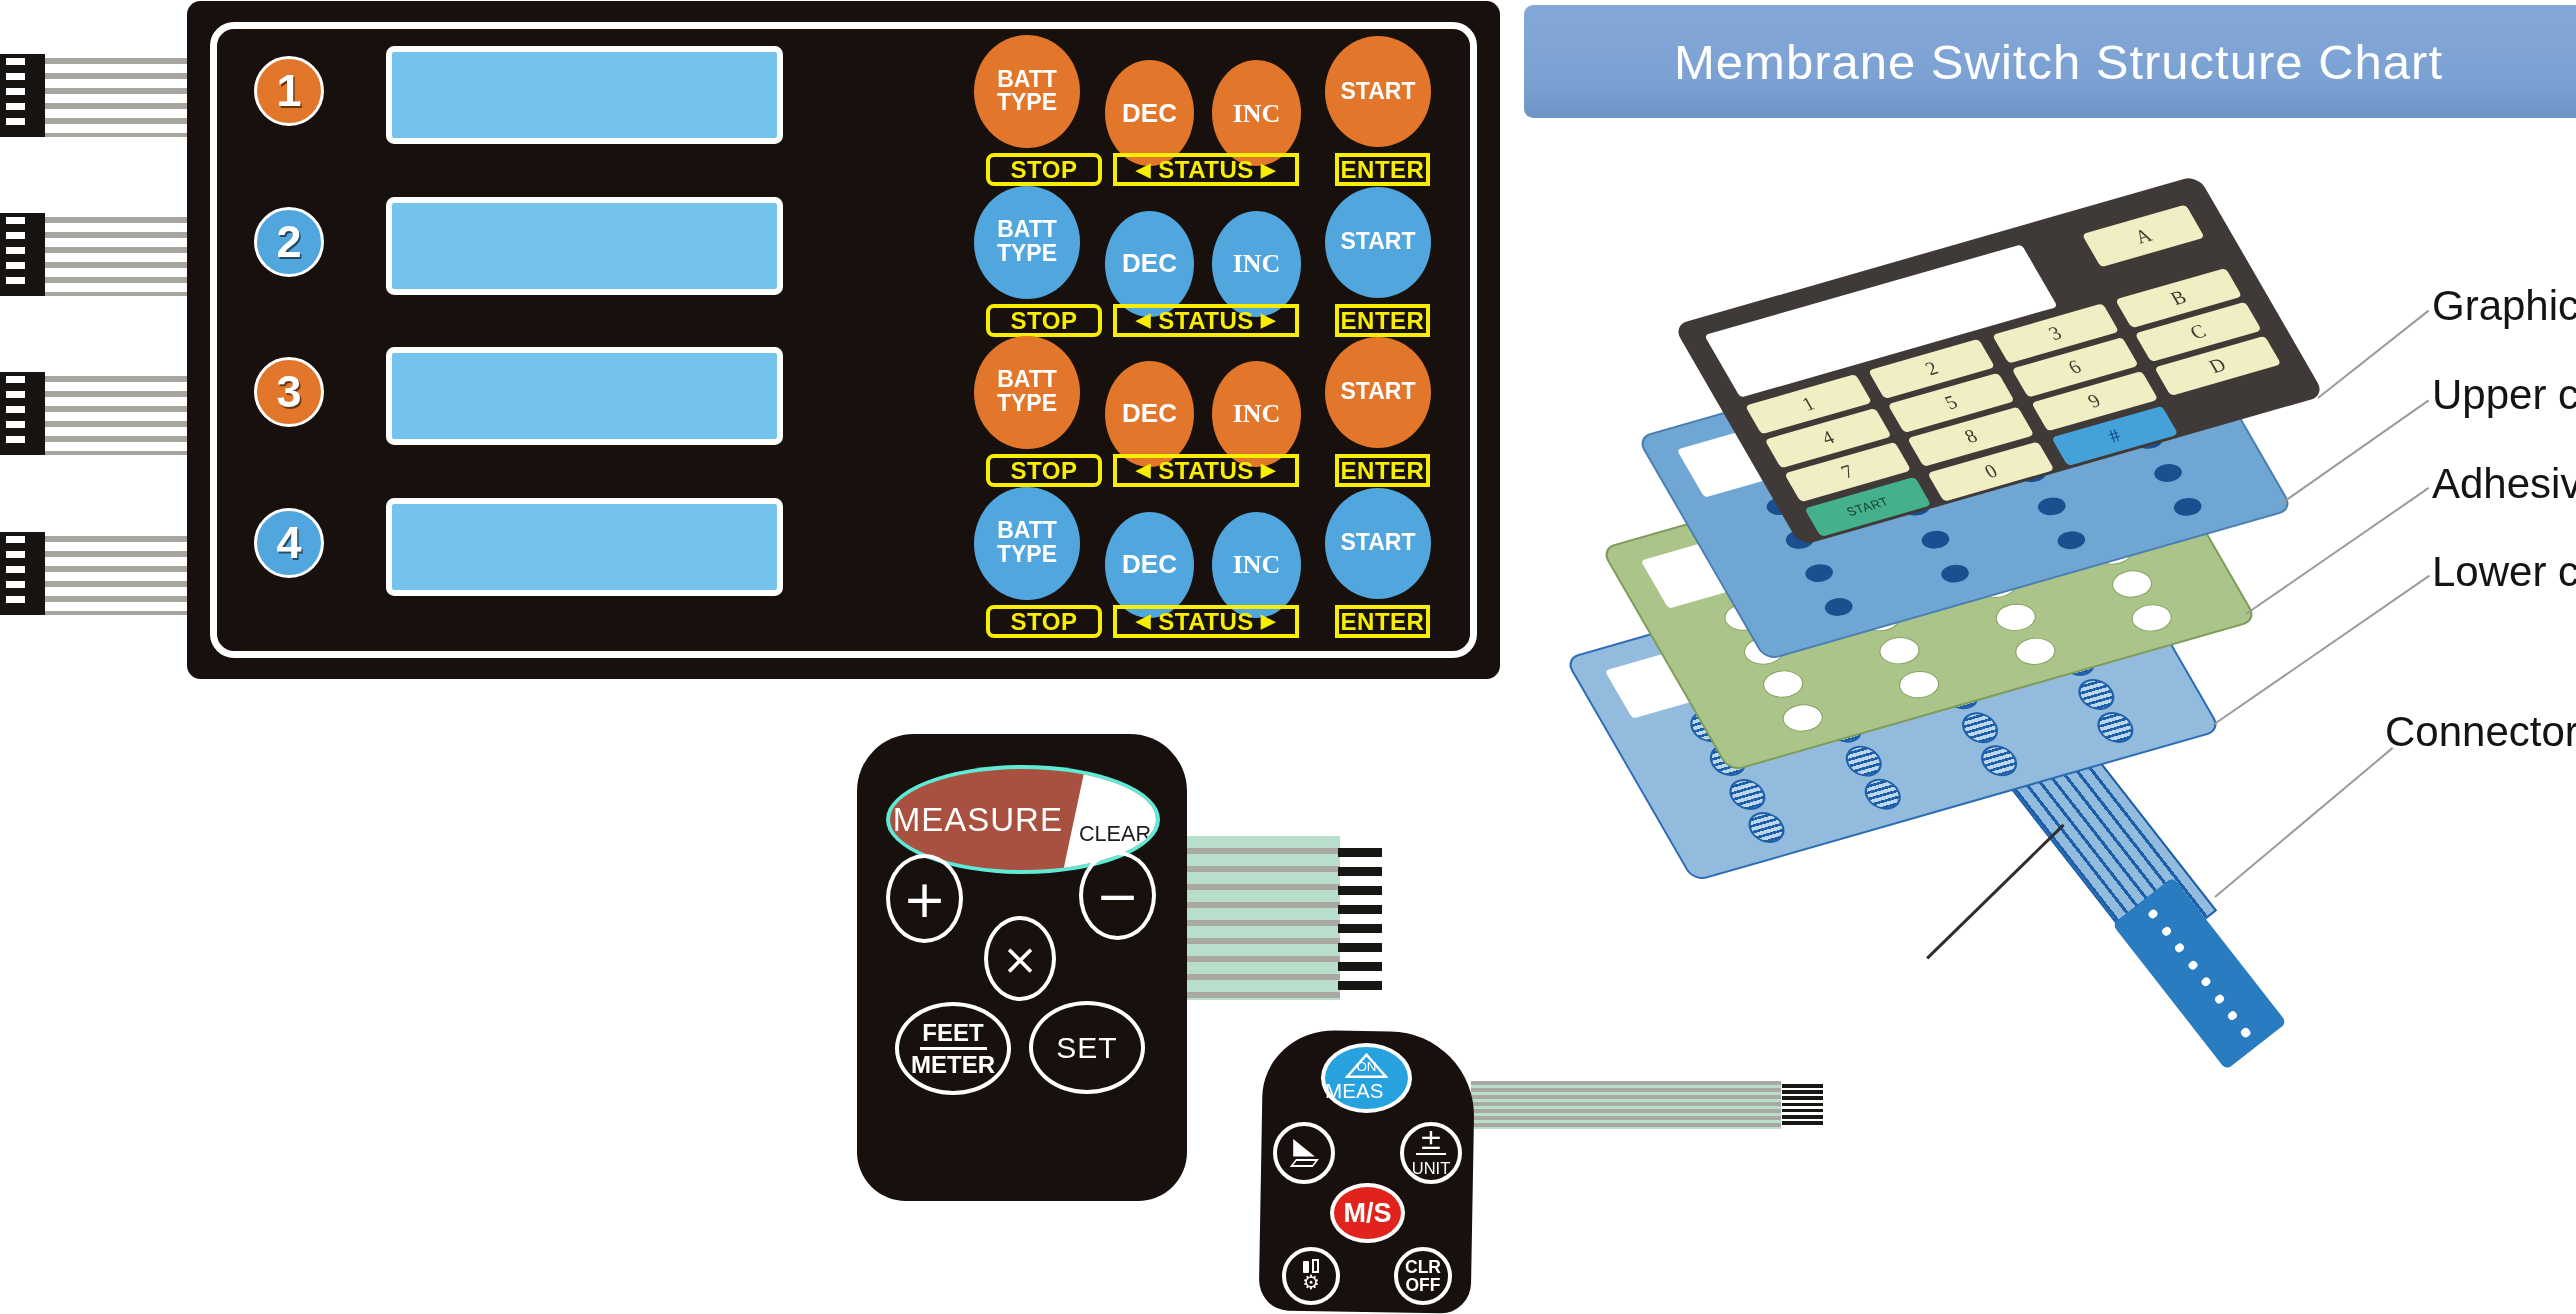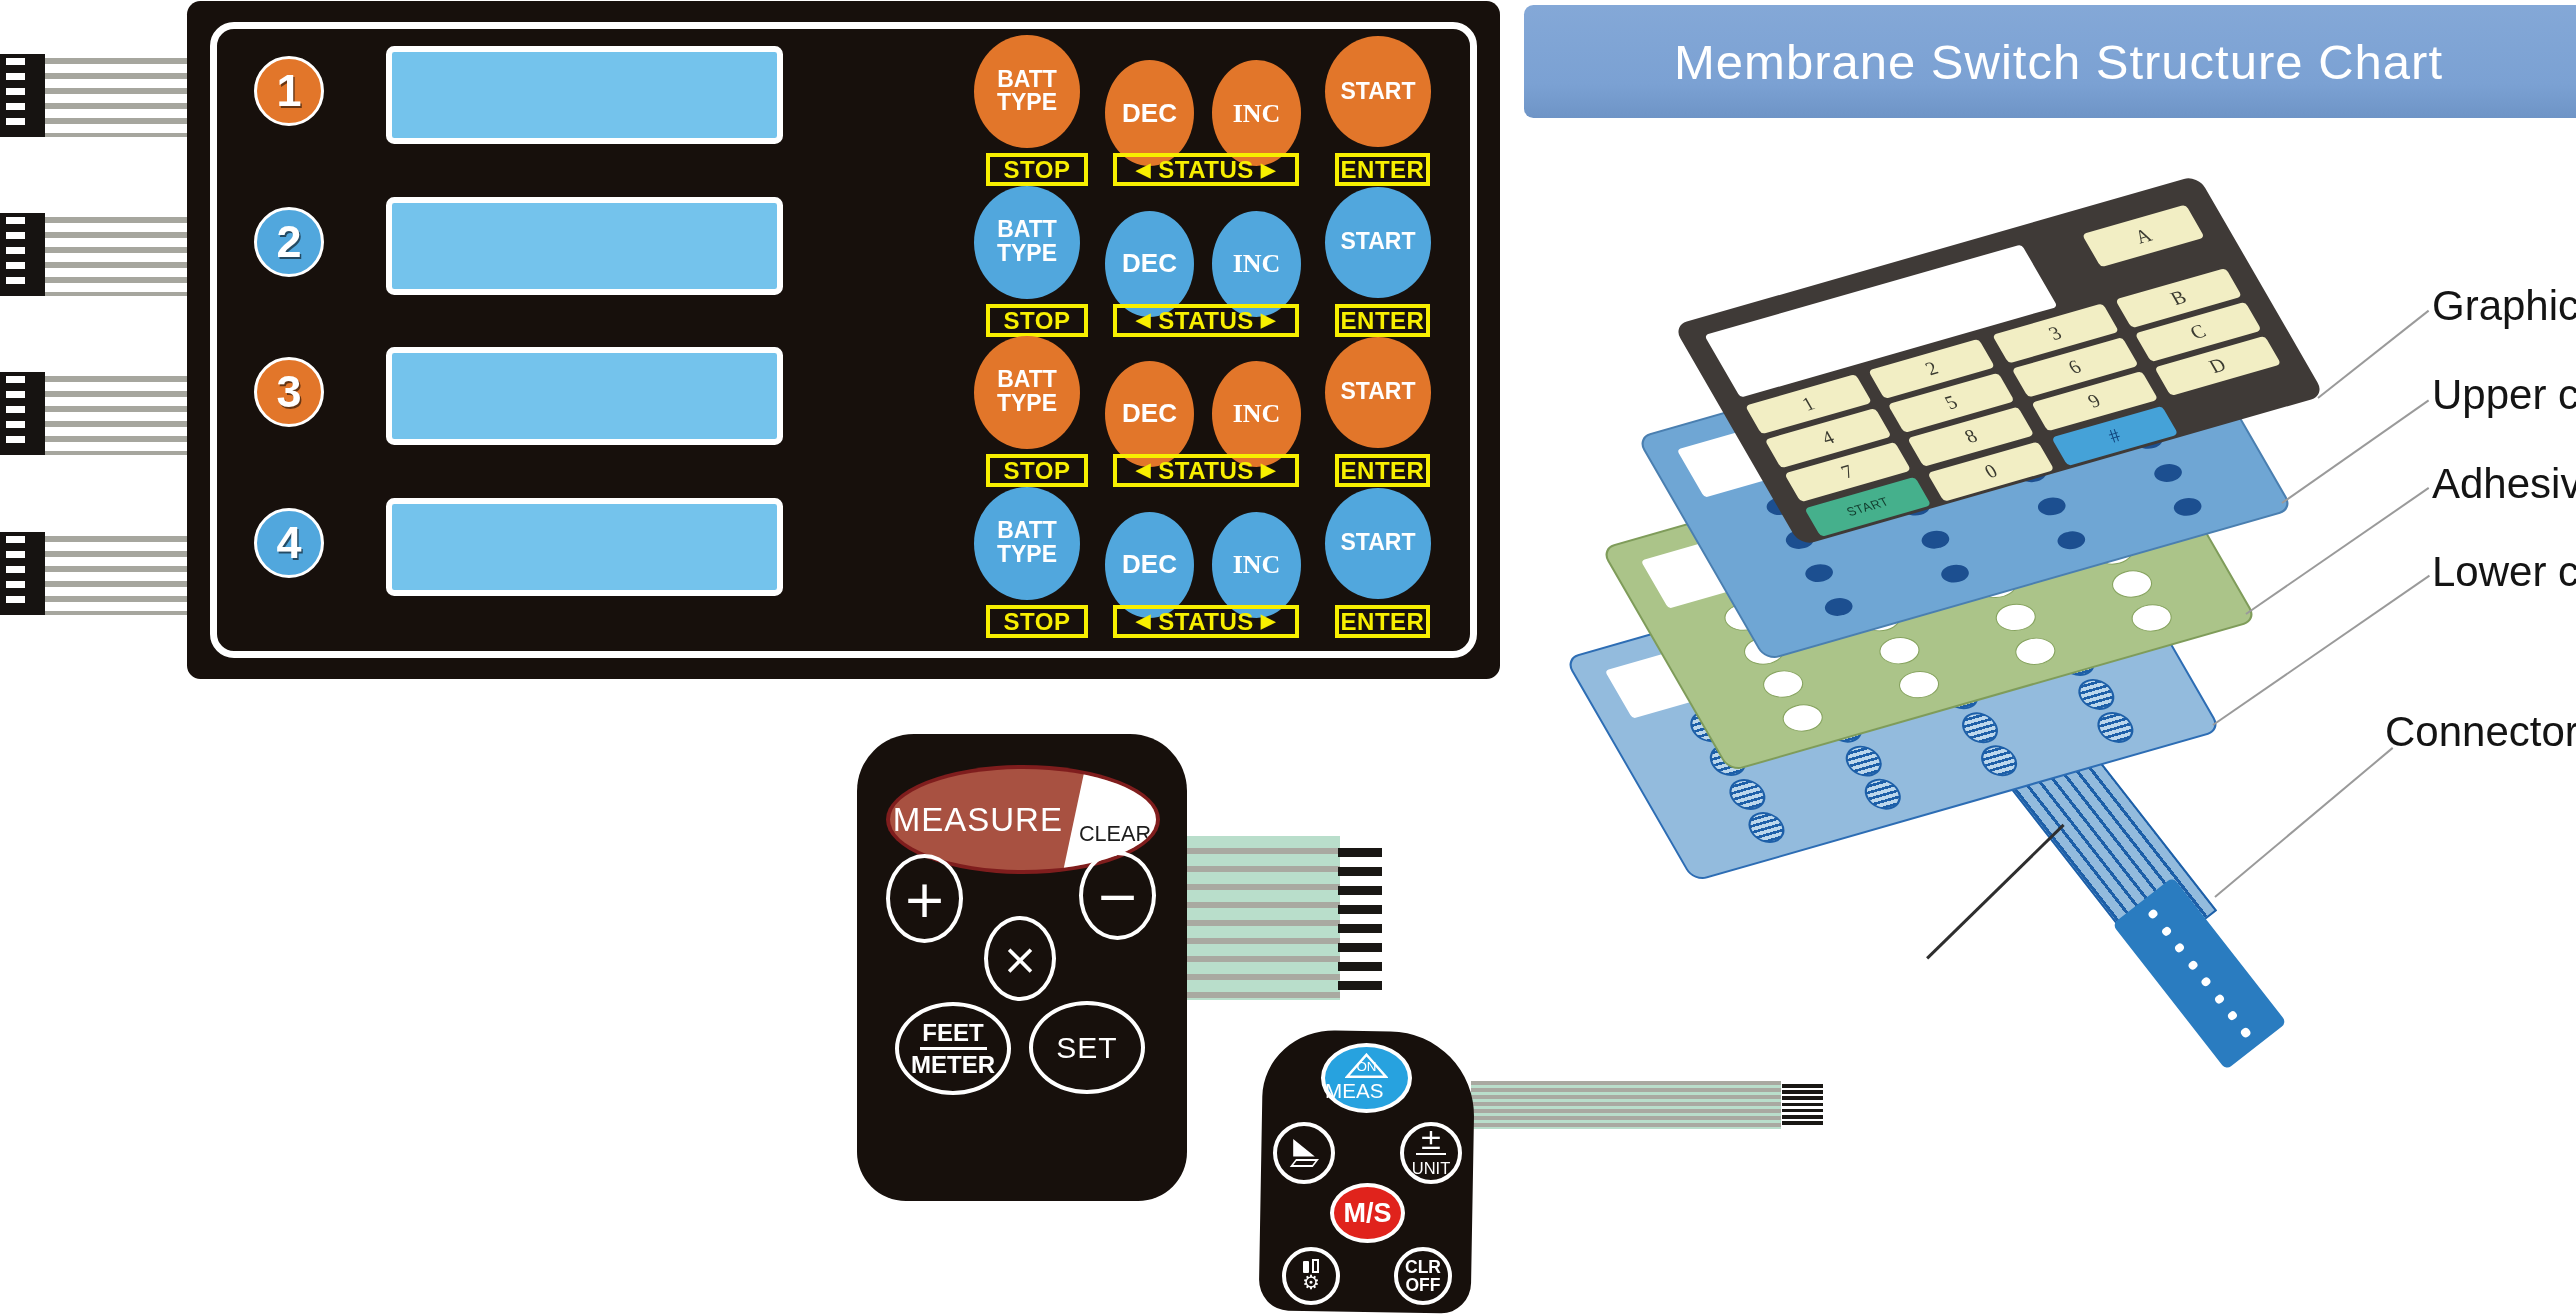--- a/index.html
+++ b/index.html
@@ -24,21 +24,21 @@
          background:var(--display);border:6.7px solid #fff;border-radius:8.2px;}
   .ebtn{position:absolute;border-radius:50%;color:#fff;display:flex;flex-direction:column;
          align-items:center;justify-content:center;font-weight:bold;text-align:center;line-height:1.04;}
   .b-batt{left:787px;top:19.6px;width:106px;height:113px;font-size:23px;}
   .b-dec{left:918px;top:45px;width:89px;height:106px;font-size:26px;}
   .b-inc{left:1025px;top:45px;width:89px;height:106px;font-size:26px;font-family:Liberation Serif, serif;}
   .b-start{left:1138px;top:20.6px;width:106px;height:111px;font-size:23px;}
   .ybox{position:absolute;top:138px;height:33px;box-sizing:border-box;border:4.1px solid var(--yellow);
         color:var(--yellow);display:flex;align-items:center;justify-content:center;
         font-weight:bold;font-size:24px;letter-spacing:0.5px;}
-  .y-stop{left:799px;width:102px;}
+  .y-stop{left:799px;width:116px;border-radius:8px;}
   .y-status{left:926px;width:186px;gap:7.2px;}
   .y-enter{left:1148px;width:95px;}
   .tri{font-size:18.5px;line-height:1;}
   
   .lconn{position:absolute;left:0;width:45px;height:83px;background:#161311;}
   .lconn .slots{position:absolute;left:6.2px;top:4.1px;bottom:4.1px;width:18.5px;
         background:repeating-linear-gradient(180deg,#fff 0 7.2px,transparent 7.2px 15px);}
   .lwires{position:absolute;left:45px;width:142px;height:83px;
         background:repeating-linear-gradient(180deg,transparent 0 4.1px,var(--wire) 4.1px 10.3px,transparent 10.3px 15px);}
   
@@ -76,21 +76,21 @@
         transform:rotate(-38deg);background:var(--tail);display:flex;flex-direction:column;
         align-items:center;justify-content:space-evenly;}
   .tconn i{display:block;width:8.2px;height:8.2px;border-radius:50%;background:#fff;}
   .leader{position:absolute;height:2.1px;background:#9a9a9a;transform-origin:0 50%;}
   .leader.dark{height:2.6px;background:#2e2e2e;}
   .lbl{position:absolute;color:#141414;font-size:42px;white-space:nowrap;}
   
   .dm-body{position:absolute;left:857px;top:734px;width:330px;height:467px;
         background:var(--panel-black);border-radius:57px 57px 49px 49px;}
   .dm-oval-ring{position:absolute;left:886px;top:765px;width:274px;height:109px;border-radius:50%;
-        background:#7f1d1d;display:flex;}
+        background:#5eead4;display:flex;}
   .dm-oval{position:relative;flex:1;margin:4.1px;border-radius:50%;background:var(--measure-red);overflow:hidden;}
   .dm-measure{position:absolute;left:0;top:0;bottom:0;width:66%;display:flex;align-items:center;
         justify-content:center;color:#fff;font-size:33px;letter-spacing:1px;}
   .dm-clear-wedge{position:absolute;right:-6.2px;top:-15.5px;bottom:-15.5px;width:33%;background:#fff;
         transform:skewX(-12deg);display:flex;align-items:center;justify-content:center;}
   .dm-clear{transform:skewX(12deg);color:#1d1d1d;font-size:21.6px;margin-top:28px;}
   .ring-btn{position:absolute;box-sizing:border-box;border:4.6px solid #fff;border-radius:50%;
         display:flex;flex-direction:column;align-items:center;justify-content:center;color:#fff;}
   .dm-plus{left:886px;top:854px;width:77px;height:89px;font-size:52px;font-family:"DejaVu Sans",sans-serif;}
   .dm-minus{left:1079px;top:851px;width:77px;height:89px;font-size:52px;font-family:"DejaVu Sans",sans-serif;}

